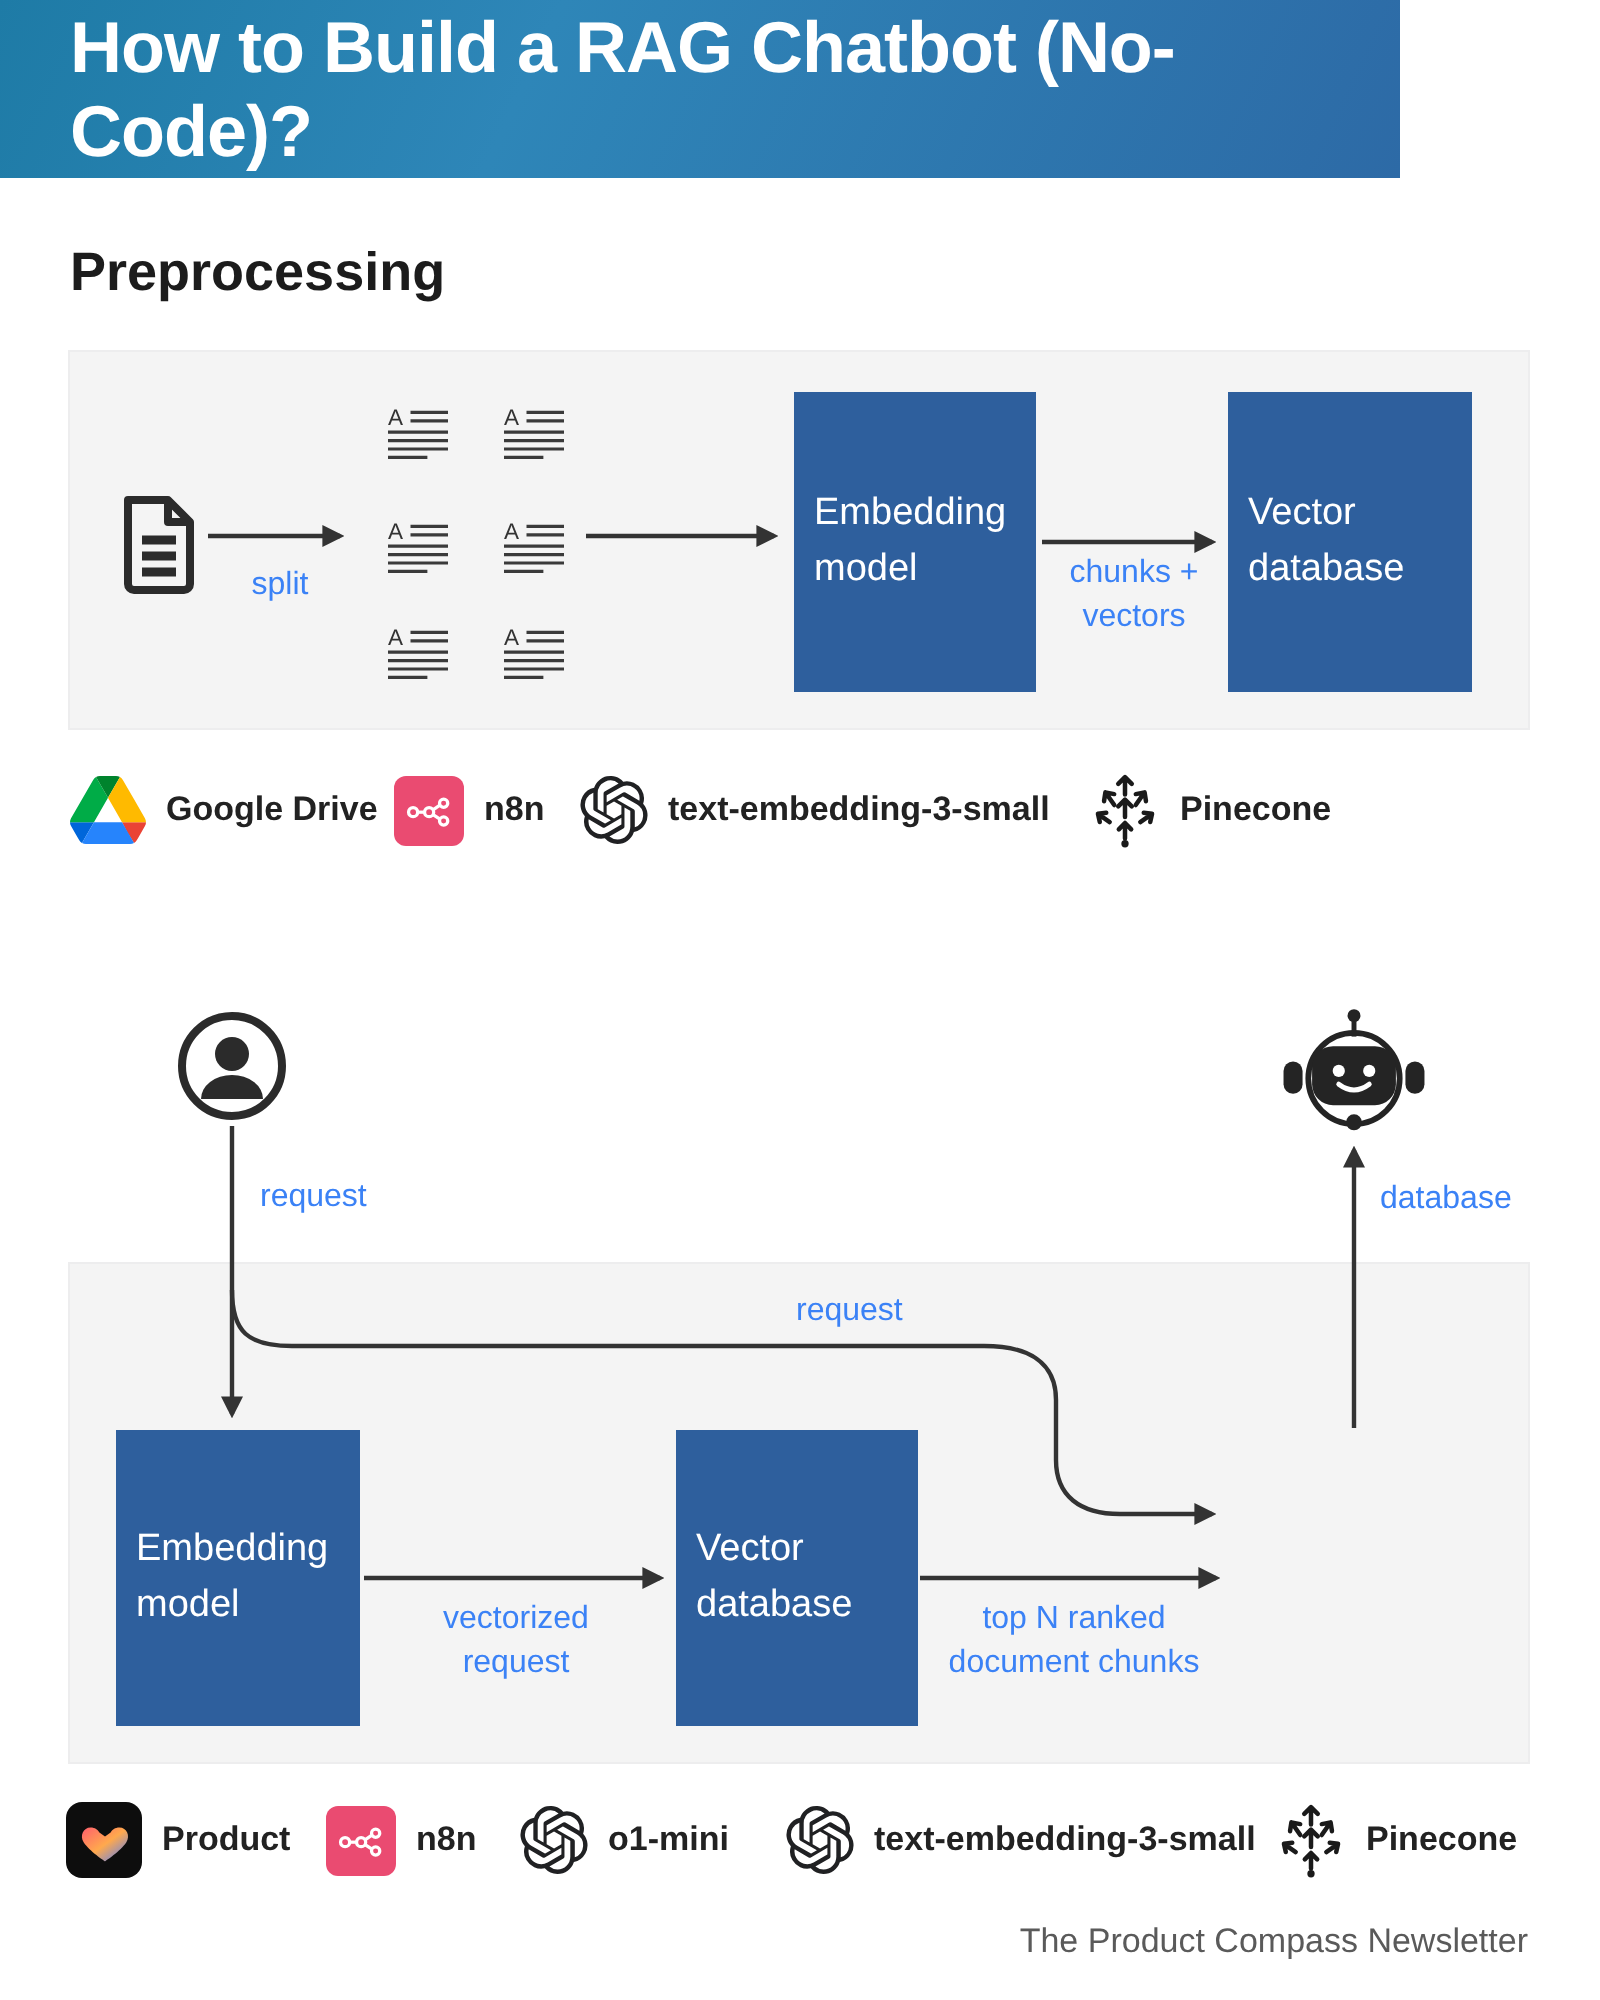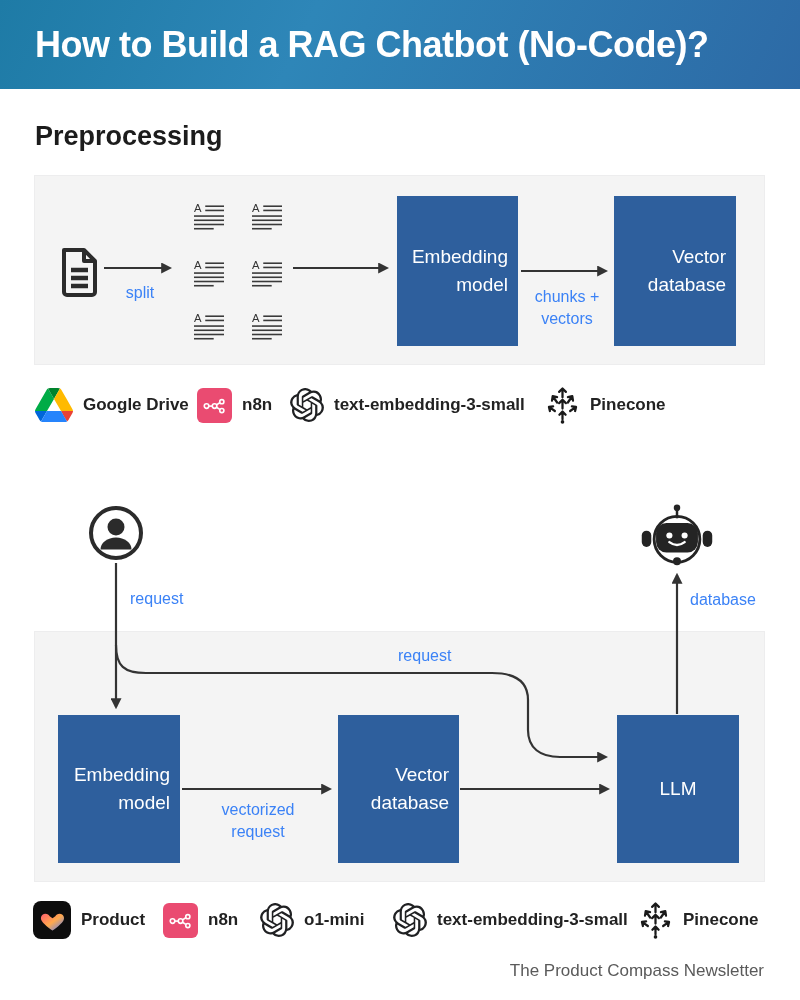--- a/index.html
+++ b/index.html
@@ -1,31 +1,31 @@
 <!DOCTYPE html>
 <html style="--header-from: #1e7ba6; --header-to: #2d6aa6; --node-blue: #2e5f9d; --panel-gray: #f4f4f4; --n8n-pink: #ea4b71; --arrow: #333333;"><head>
 <meta charset="utf-8">
 <style>
   html,body{margin:0;padding:0;background:#fff;}
   .canvas{position:relative;width:800px;height:1000px;background:#fff;overflow:hidden;
           font-family:"Liberation Sans",sans-serif;}
   .abs{position:absolute;}
 
   
-  .header{left:0;top:0;width:800px;height:89px;
+  .header{left:0;top:0;width:700px;height:89px;
           background:linear-gradient(115deg,var(--header-from) 0%,#2e86b8 38%,var(--header-to) 100%);
           display:flex;align-items:center;}
   .header h1{margin:0 0 0 35px;color:#fff;font-size:36px;font-weight:800;letter-spacing:-.5px;}
 
   .section-heading{font-size:27px;font-weight:800;color:#1c1c1c;}
 
   .panel{background:var(--panel-gray);border:1px solid #ededee;box-sizing:border-box;}
 
   .node{background:var(--node-blue);color:#fff;display:flex;align-items:center;justify-content:center;
-        text-align:right;font-size:19px;line-height:1.45;padding:10px 10px;box-sizing:border-box;}
+        text-align:left;font-size:19px;line-height:1.45;padding:10px 10px;box-sizing:border-box;}
 
   .edge-label{font-size:16px;color:#3b82f6;text-align:center;line-height:1.35;}
   .nowrap{white-space:nowrap;text-align:left;}
 
   .tool{display:flex;align-items:center;gap:10px;height:40px;justify-content:flex-end;}
   .tool .tname{font-size:17px;font-weight:700;color:#222;white-space:nowrap;}
   .n8n-chip{width:35px;height:35px;border-radius:6px;background:var(--n8n-pink);
             display:flex;align-items:center;justify-content:center;}
   .lovable-chip{width:38px;height:38px;border-radius:8px;background:#0d0d0d;
             display:flex;align-items:center;justify-content:center;}
@@ -162,21 +162,21 @@
       <use href="#ic-chunk"></use>
     </svg>
   <svg class="abs" style="left:250px;top:312px;" width="34" height="30">
       <use href="#ic-chunk"></use>
     </svg>
 
   <div class="abs node" style="left:397px;top:196px;width:121px;height:150px;">Embedding model</div>
   <div class="abs node" style="left:614px;top:196px;width:122px;height:150px;">Vector database</div>
 
   <div class="abs edge-label" style="left:100px;top:282px;width:80px;">split</div>
-  <div class="abs edge-label" style="left:522px;top:286px;width:90px;">chunks + vectors</div>
+  <div class="abs edge-label" style="left:522px;top:276px;width:90px;">chunks + vectors</div>
 
   <div class="abs tool" style="left:35px;top:385px;">
     <svg width="38" height="34">
         <use href="#ic-drive"></use>
       </svg>
     <span class="tname">Google Drive</span>
   </div>
   <div class="abs tool" style="left:197px;top:385px;">
     <span class="n8n-chip">
         <svg width="26" height="26">
@@ -203,26 +203,26 @@
       <use href="#ic-person"></use>
     </svg>
   <svg class="abs" style="left:637px;top:503px;" width="80" height="63">
       <use href="#ic-robot"></use>
     </svg>
 
   <div class="abs panel" style="left:34px;top:631px;width:731px;height:251px;"></div>
 
   <div class="abs node" style="left:58px;top:715px;width:122px;height:148px;">Embedding model</div>
   <div class="abs node" style="left:338px;top:715px;width:121px;height:148px;">Vector database</div>
-  <div class="abs node" style="left:617px;top:715px;width:122px;height:148px;">LLM</div>
 
   <div class="abs edge-label nowrap" style="left:130px;top:588px;">request</div>
   <div class="abs edge-label nowrap" style="left:398px;top:645px;">request</div>
   <div class="abs edge-label nowrap" style="left:690px;top:589px;">database</div>
   <div class="abs edge-label" style="left:206px;top:799px;width:104px;">vectorized request</div>
+  <div class="abs edge-label" style="left:462px;top:799px;width:150px;">top N ranked document chunks</div>
 
   <div class="abs tool" style="left:33px;top:900px;">
     <span class="lovable-chip">
         <svg width="27" height="27">
           <use href="#ic-lovable"></use>
         </svg>
       </span>
     <span class="tname">Product</span>
   </div>
   <div class="abs tool" style="left:163px;top:900px;">

